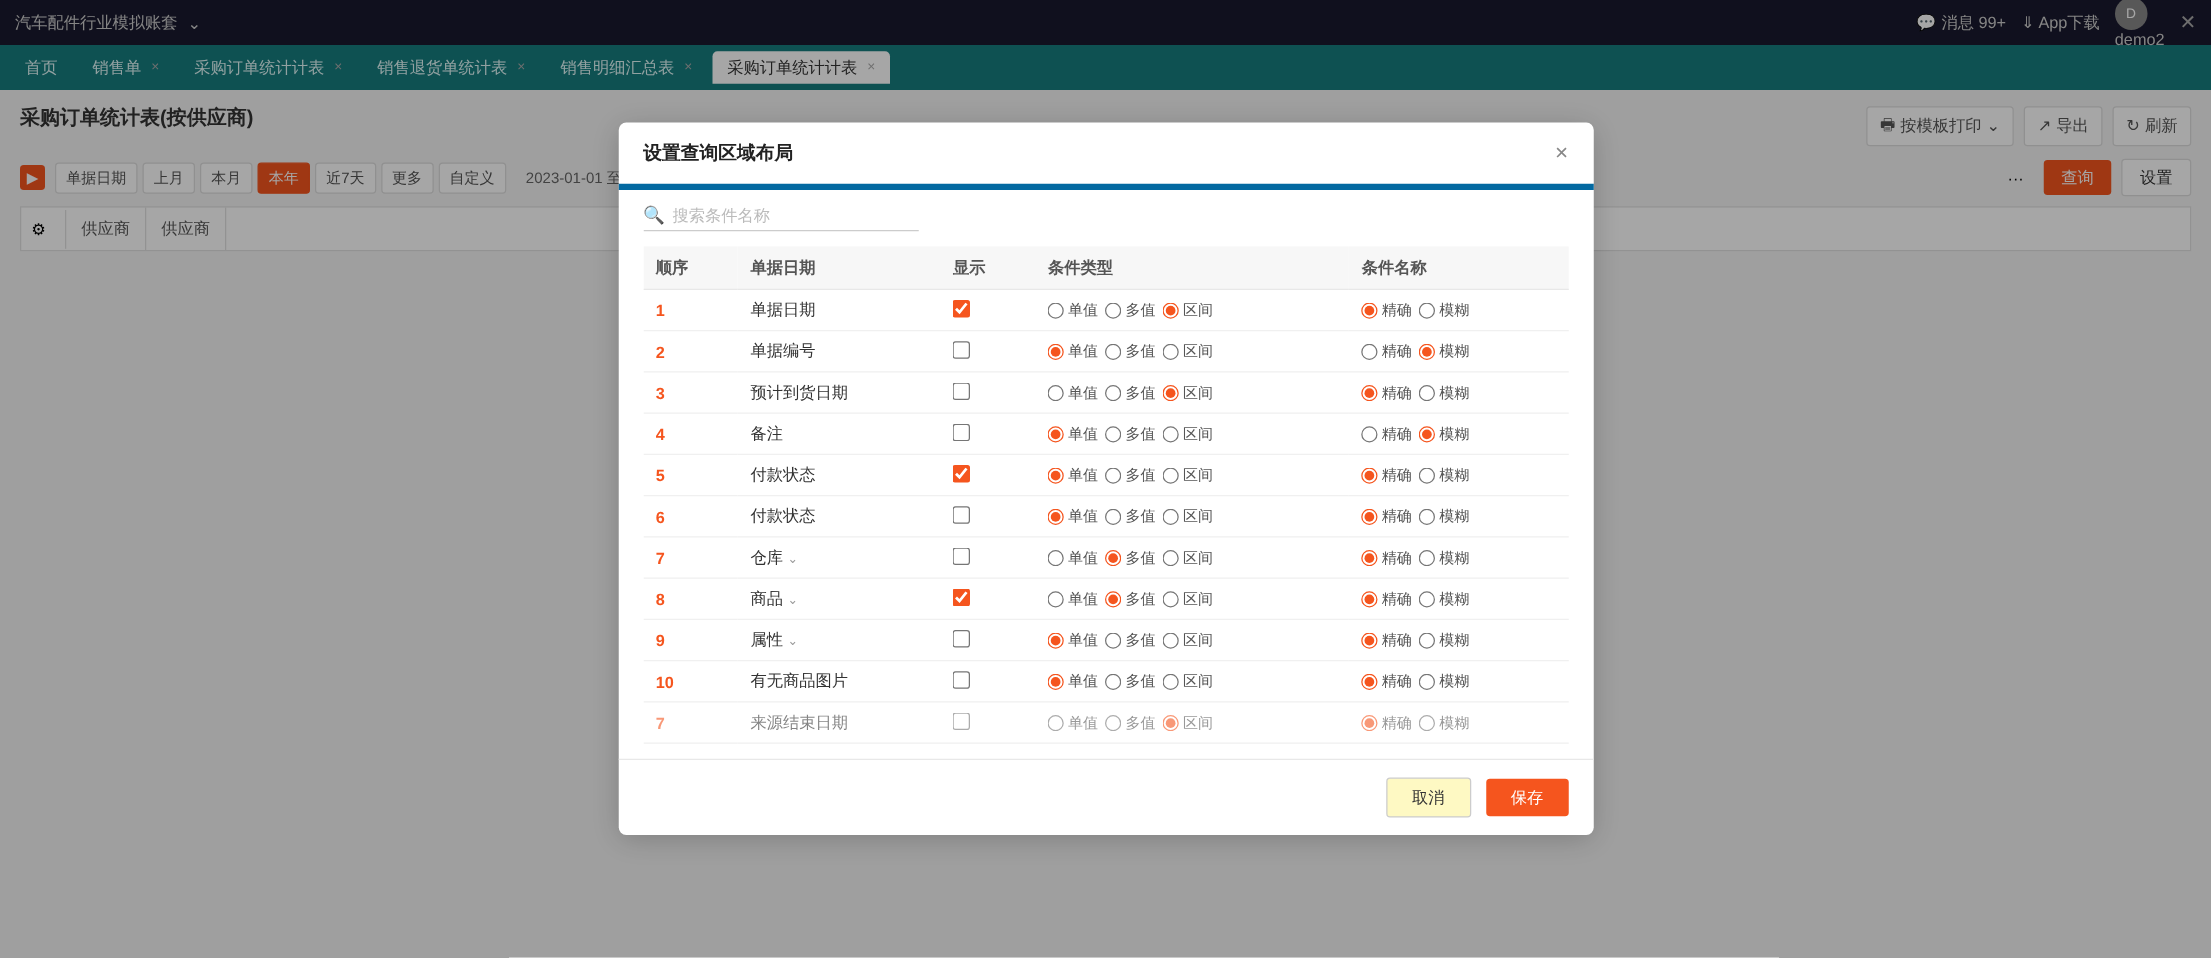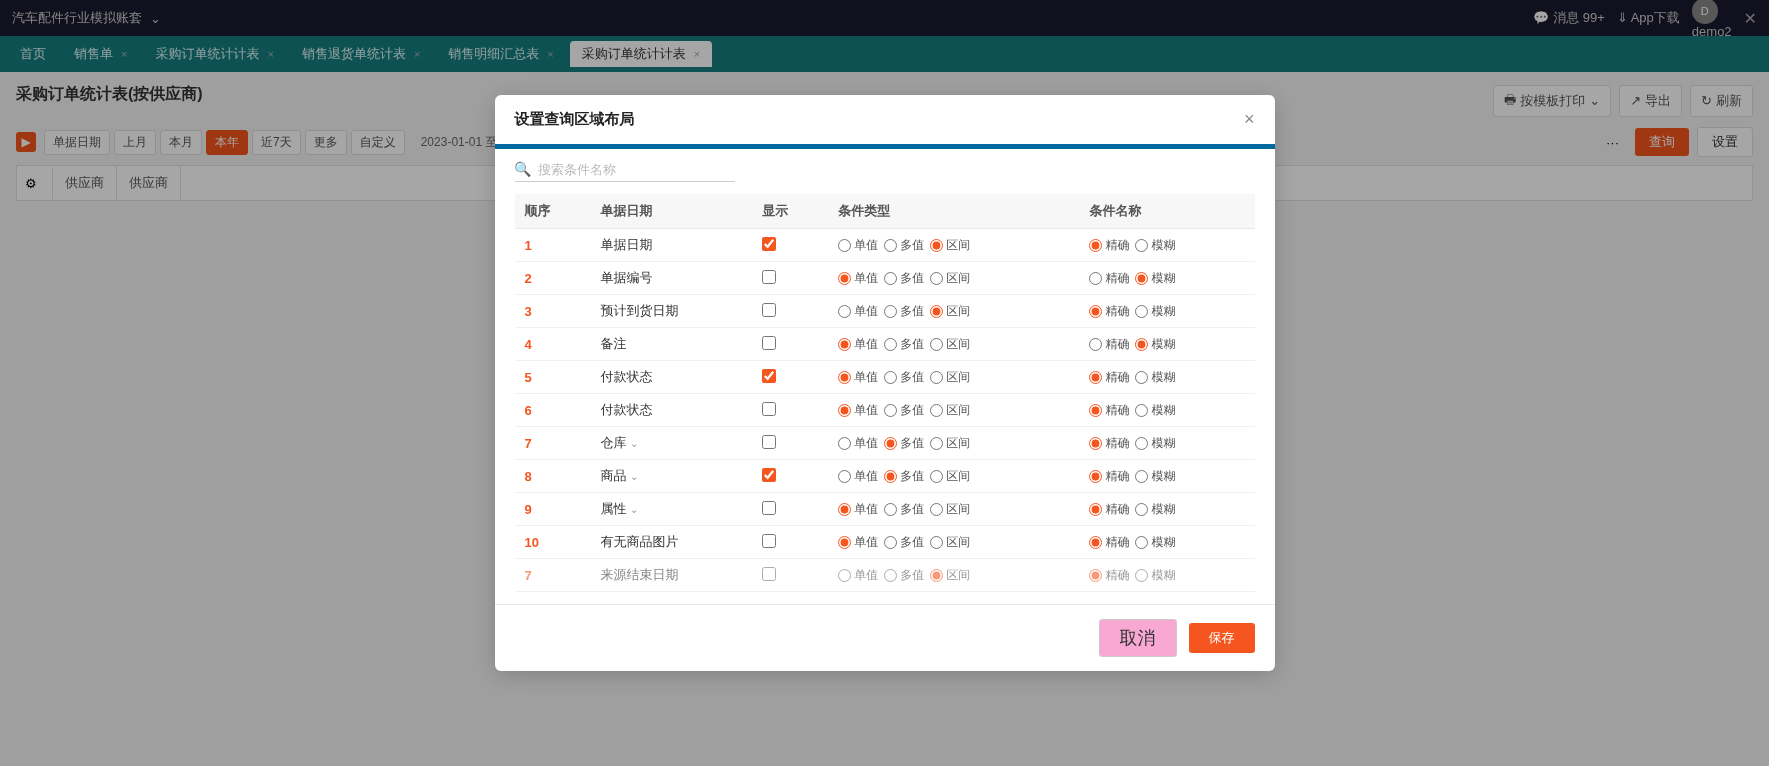--- a/index.html
+++ b/index.html
@@ -124,21 +124,21 @@
 
     .caret { font-size: 10px; color: #999; }
 
     
     .modal-footer {
       padding: 14px 20px;
       border-top: 1px solid #e8e8e8;
       display: flex; align-items: center; justify-content: flex-end;
       gap: 12px;
     }
-    .btn-cancel { background: #f9a8d4; border: 1px solid #ccc; color: #333; padding: 6px 20px; border-radius: 3px; cursor: pointer; font-size: 18px; }
+    .btn-cancel { background: #fef9c3; border: 1px solid #ccc; color: #333; padding: 6px 20px; border-radius: 3px; cursor: pointer; font-size: 13px; }
     .btn-save { background: #f5551e; color: #fff; border: none; padding: 6px 20px; border-radius: 3px; cursor: pointer; font-size: 13px; }
 
     .top-right-bar { display: flex; align-items: center; gap: 12px; }
     .print-btn, .export-btn, .refresh-btn { 
       display: flex; align-items: center; gap: 4px;
       font-size: 13px; color: #555; cursor: pointer;
       background: #fff; border: 1px solid #ddd; padding: 4px 10px; border-radius: 3px;
     }
 
     .page-toolbar { display: flex; align-items: center; justify-content: space-between; margin-bottom: 10px; }

